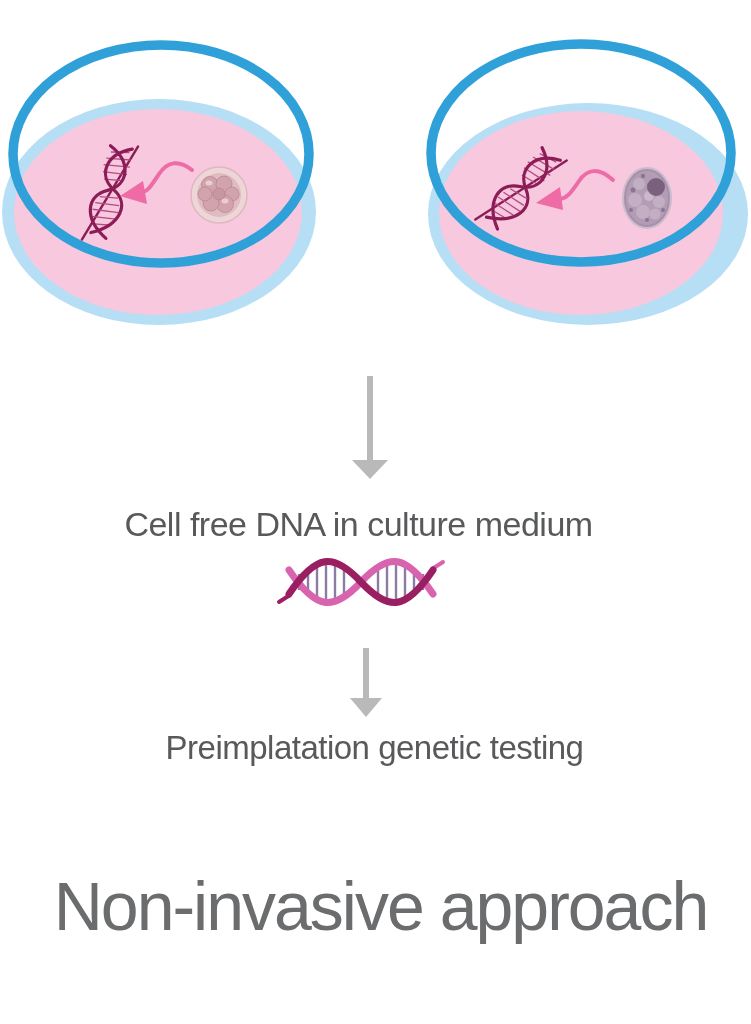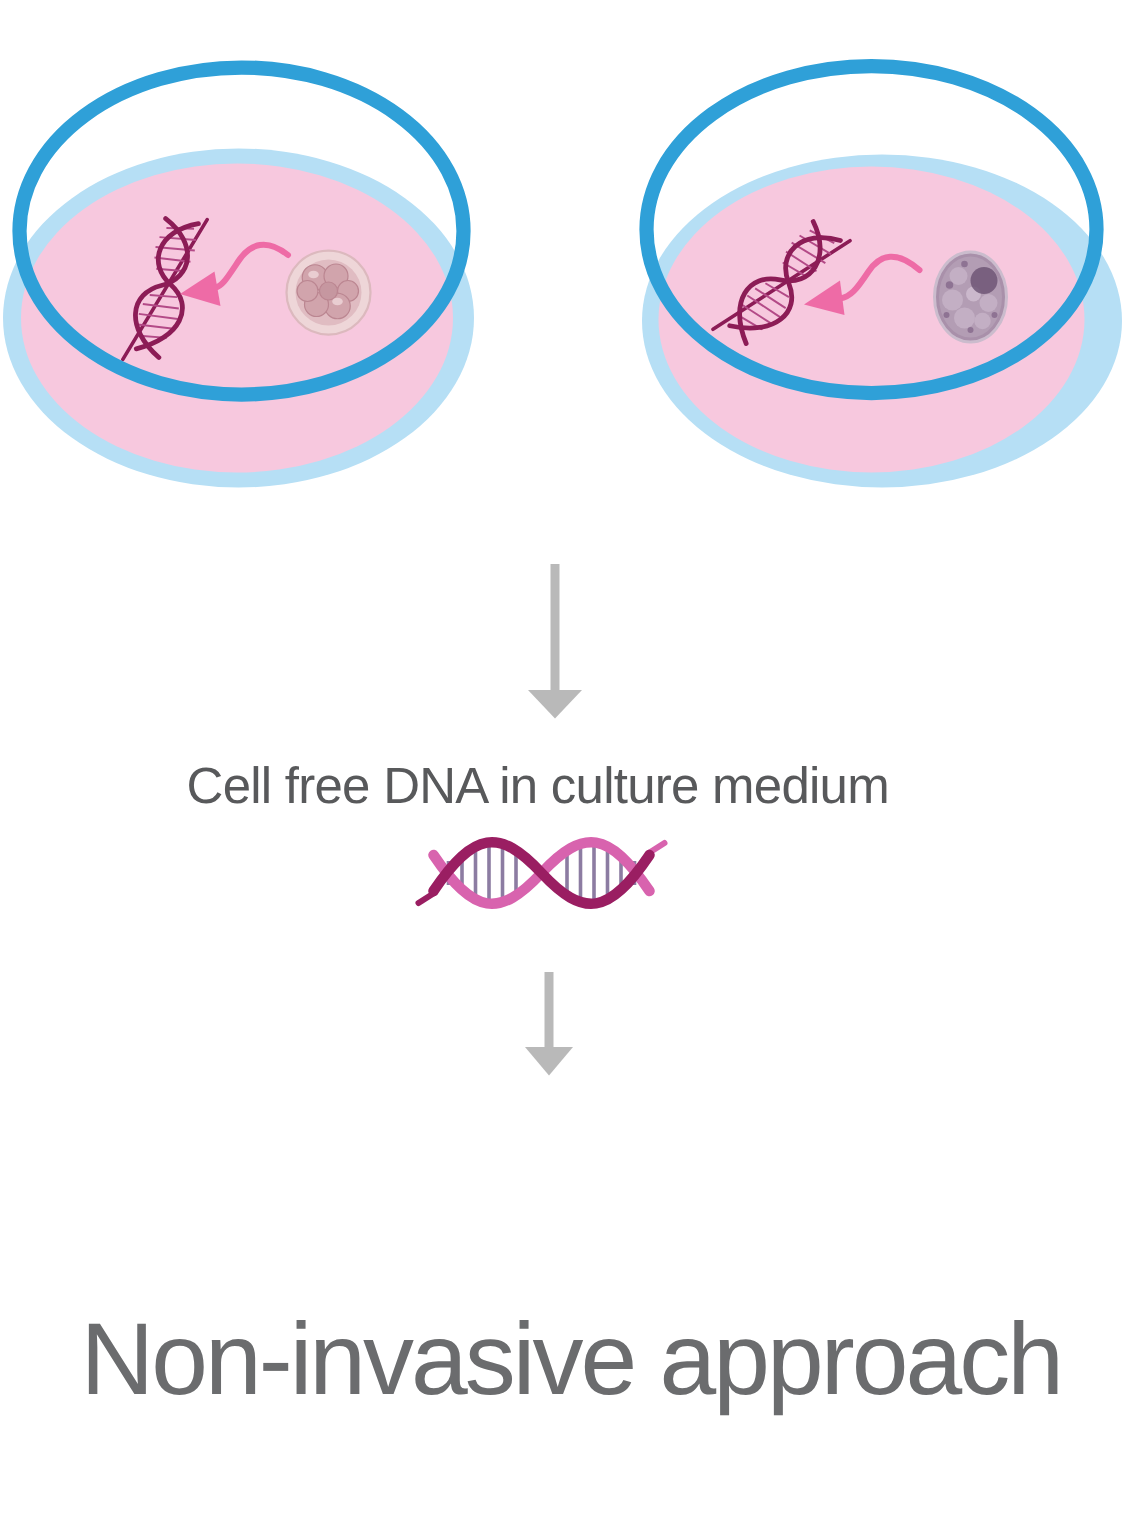--- a/index.html
+++ b/index.html
@@ -150,15 +150,16 @@
       <path d="M-72,12 C-45,-28 -28,-30 0,0 C28,30 45,28 72,-12" fill="none" stroke="var(--helix-strand-dark)" stroke-width="7" stroke-linecap="round"></path>
     </g>
 
     <g>
       <line x1="366" y1="612" x2="366" y2="663" stroke="var(--flow-arrow)" stroke-width="6"></line>
       <polygon points="350,662 382,662 366,681" fill="var(--flow-arrow)"></polygon>
     </g>
   </svg>
 
   <div class="step-label label-1">Cell free DNA in culture medium</div>
+  <div class="step-label label-2">Preimplatation genetic testing</div>
   <div class="caption">Non-invasive approach</div>
 
 </div>
 
 </body></html>

